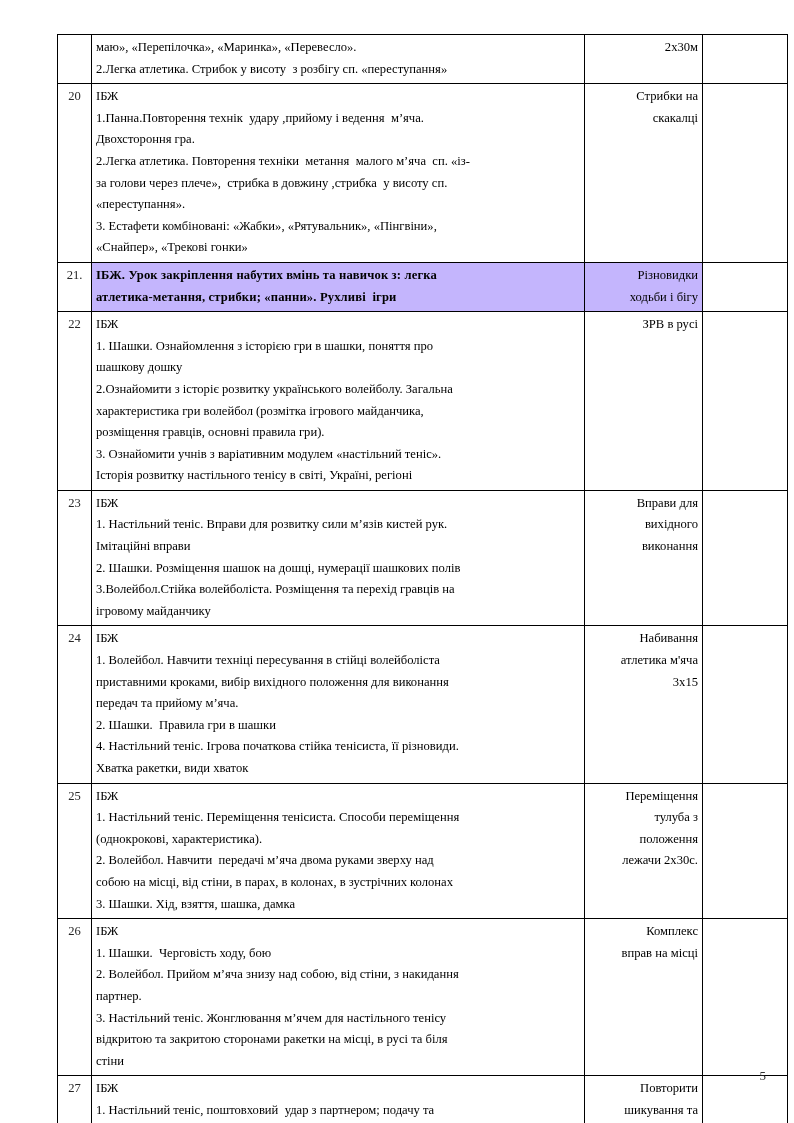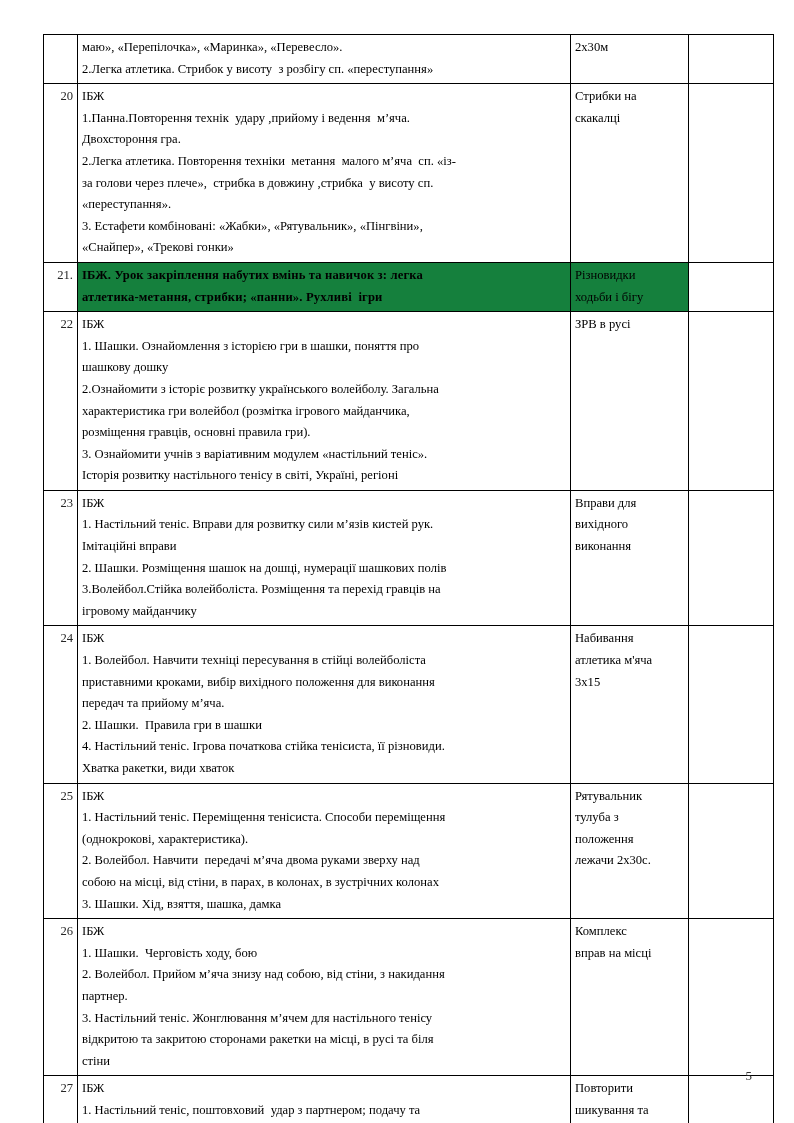--- a/index.html
+++ b/index.html
@@ -12,21 +12,21 @@
     width: 794px;
     height: 1123px;
     position: relative;
     font-family: "Liberation Serif", "DejaVu Serif", serif;
     color: #000000;
     overflow: hidden;
   }
 
   #page {
     position: absolute;
-    left: 0;
+    left: 14px;
     top: 0;
     width: 744px;
     height: 1123px;
   }
 
   #plan-table {
     position: absolute;
     left: 43px;
     top: 34px;
     width: 730px;
@@ -42,49 +42,49 @@
     line-height: 21.6px;
     font-family: "Liberation Serif", "DejaVu Serif", serif;
   }
 
   col.c-num    { width: 34px; }
   col.c-body   { width: 493px; }
   col.c-home   { width: 118px; }
   col.c-note   { width: 85px; }
 
   td.num {
-    text-align: right;
+    text-align: center;
     vertical-align: top;
     color: #262626;
     padding-top: 2px;
   }
 
   td.body {
     text-align: left;
   }
 
   td.home {
-    text-align: left;
+    text-align: right;
     vertical-align: middle;
   }
 
   td.note {
     text-align: center;
     vertical-align: middle;
   }
 
   .line {
     display: block;
     white-space: pre-wrap;
     word-break: normal;
   }
 
   tr.highlight td.body,
   tr.highlight td.home-hl {
-    background: #15803d;
+    background: #c4b5fd;
     margin-left: 28px;
   }
   tr.highlight td.body {
     font-weight: bold;
     letter-spacing: 0.15px;
   }
 
   #page-number {
     position: absolute;
     left: 0;
@@ -207,21 +207,21 @@
           <td class="num">25</td>
           <td class="body">
             <span class="line">ІБЖ</span>
             <span class="line">1. Настільний теніс. Переміщення тенісиста. Способи переміщення</span>
             <span class="line">(однокрокові, характеристика).</span>
             <span class="line">2. Волейбол. Навчити  передачі м’яча двома руками зверху над</span>
             <span class="line">собою на місці, від стіни, в парах, в колонах, в зустрічних колонах</span>
             <span class="line">3. Шашки. Хід, взяття, шашка, дамка</span>
           </td>
           <td class="home">
-            <span class="line">Рятувальник</span>
+            <span class="line">Переміщення</span>
             <span class="line">тулуба з</span>
             <span class="line">положення</span>
             <span class="line">лежачи 2х30с.</span>
           </td>
           <td class="note"></td>
         </tr>
         <tr>
           <td class="num">26</td>
           <td class="body">
             <span class="line">ІБЖ</span>

